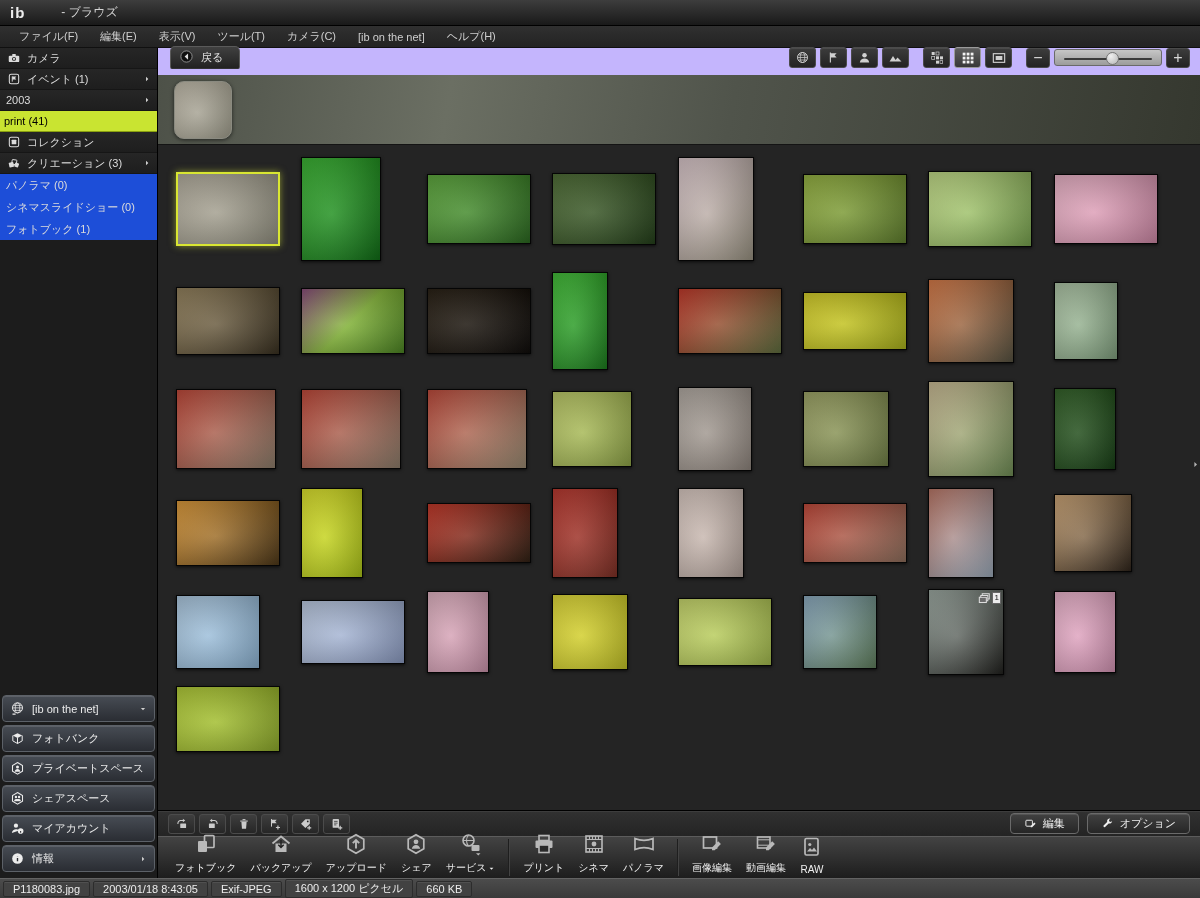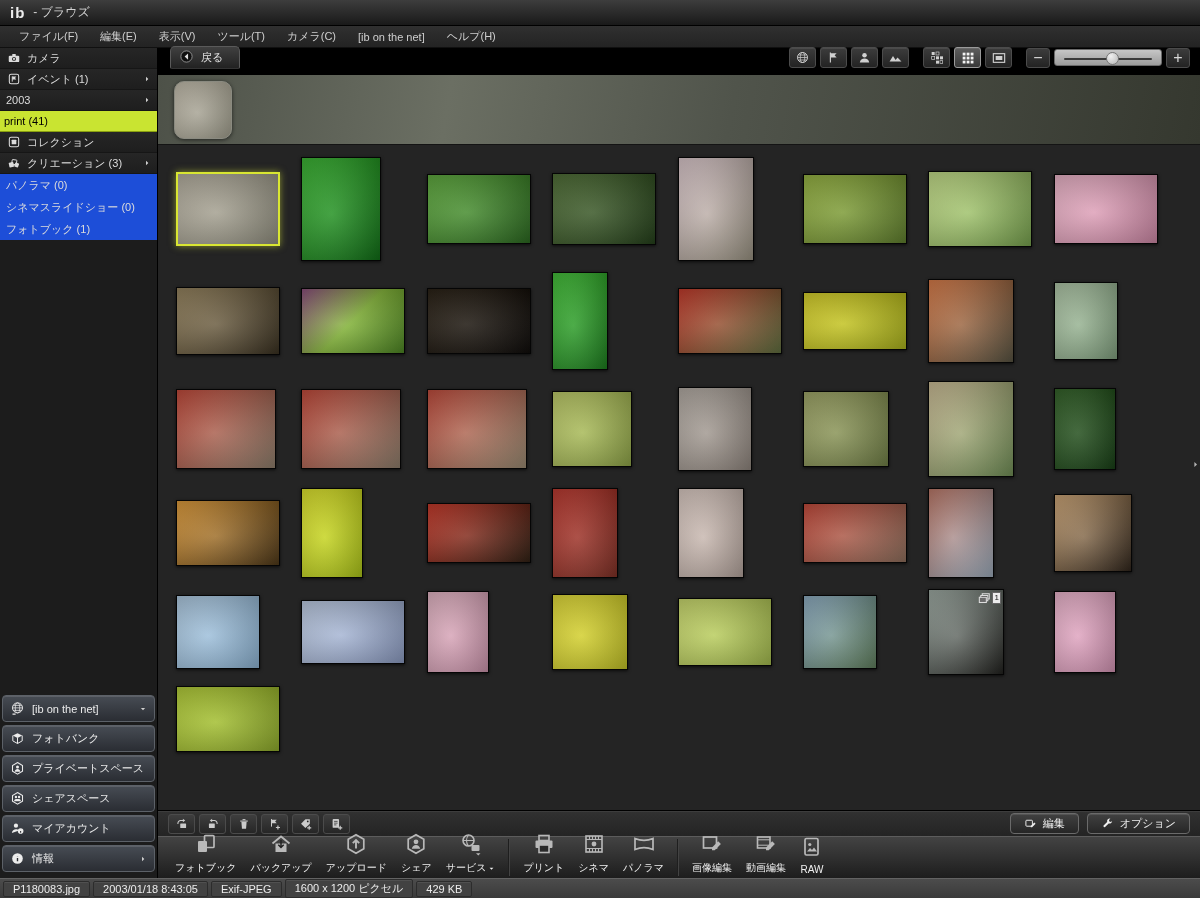--- a/index.html
+++ b/index.html
@@ -1,42 +1,42 @@
 <!DOCTYPE html>
 <html><head>
 <meta charset="utf-8">
 <style>
   * { margin:0; padding:0; box-sizing:border-box; }
   html,body { background:#000; }
   body { font-family:"Liberation Sans",sans-serif; }
   .app { position:relative; width:1200px; height:898px; background:#1b1b1b; overflow:hidden; color:#ddd; }
 
   
-  .titlebar { height:26px; background:linear-gradient(#3d3d3d,#191919); display:flex; align-items:center; padding:0 10px; border-bottom:1px solid #000; }
+  .titlebar { height:26px; background:linear-gradient(#3d3d3d,#191919); display:flex; align-items:center; padding:0 10px; border-bottom:1px solid #000;gap:28px; }
   .logo { font-weight:bold; font-size:15px; letter-spacing:1px; color:#ececec; margin-right:8px; }
   .title-suffix { font-size:12px; color:#d5d5d5; }
   .menubar { height:22px; background:linear-gradient(#303030,#232323); border-bottom:1px solid #101010; display:flex; align-items:center; padding:0 8px; }
   .menu-item { font-size:11px; color:#cfcfcf; padding:5px 11px; border-radius:2px; cursor:default; }
 
   .body { display:flex; height:830px; }
 
   
   .sidebar { width:158px; background:#1c1c1c; border-right:1px solid #000; display:flex; flex-direction:column; }
   .side-item { height:21px; display:flex; align-items:center; gap:6px; padding:0 6px; font-size:11px; color:#dcdcdc; border-bottom:1px solid #161616; background:linear-gradient(#262626,#1e1e1e); }
   .side-item.plain { background:#1d4ed8; border-bottom:none; height:22px; }
   .side-item.selected { background:#c9e431; color:#000; border-bottom:1px solid #8aa010; padding-left:4px; }
   .side-item .arrow { margin-left:auto; color:#cfcfcf; display:flex; }
   .side-icon { width:15px; display:flex; justify-content:center; }
   .net-panel { margin-top:auto; padding:3px 2px 6px 2px; display:flex; flex-direction:column; gap:3px; }
   .net-item { height:27px; border:1px solid #5c6168; border-radius:4px; background:linear-gradient(#474c54,#2a2d33); display:flex; align-items:center; gap:7px; padding:0 7px; font-size:11px; color:#ececec; box-shadow:inset 0 1px 0 rgba(255,255,255,.12); }
   .net-item .arrow { margin-left:auto; display:flex; color:#cfcfcf; }
 
   
   .main { flex:1; display:flex; flex-direction:column; background:#242424; position:relative; }
-  .toolbar-row { height:27px; display:flex; align-items:center; padding:0 10px 8px 12px; background:#000000; }
+  .toolbar-row { height:27px; display:flex; align-items:center; padding:0 10px 8px 12px; background:#c4b5fd; }
   .back-button { display:flex; align-items:center; gap:7px; background:linear-gradient(#404040,#222); border:1px solid #5a5a5a; border-bottom-color:#333; border-radius:5px 5px 2px 2px; padding:2px 16px 2px 8px; font-size:11px; color:#e3e3e3; }
   .tb-right { margin-left:auto; display:flex; align-items:center; gap:14px; }
   .btn-group { display:flex; gap:4px; }
   .icon-btn { width:27px; height:21px; border:1px solid #4b4b4b; border-radius:3px; background:linear-gradient(#3c3c3c,#232323); display:flex; align-items:center; justify-content:center; color:#d0d0d0; box-shadow:inset 0 1px 0 rgba(255,255,255,.08); }
   .icon-btn.active { border-color:#9a9a9a; background:linear-gradient(#5e5e5e,#383838); color:#f2f2f2; }
   .zoom-ctrl { display:flex; align-items:center; gap:0; }
   .zoom-btn { width:24px; height:20px; border:1px solid #4b4b4b; border-radius:3px; background:linear-gradient(#3c3c3c,#232323); color:#d8d8d8; display:flex; align-items:center; justify-content:center; }
   .zoom-track-wrap { width:108px; height:17px; margin:0 4px; background:linear-gradient(#c6c6c6,#9c9c9c); border:1px solid #6a6a6a; border-radius:3px; position:relative; display:flex; align-items:center; }
   .zoom-line { position:absolute; left:9px; right:9px; top:8px; height:2px; background:#3a3a3a; border-radius:1px; }
   .zoom-handle { position:absolute; top:2px; width:13px; height:13px; border-radius:50%; background:radial-gradient(circle at 35% 30%, #f0f0f0, #b5b5b5); border:1px solid #777; }
@@ -631,15 +631,15 @@
           </div>
         </div>
     </div>
   </div>
 
   <div class="statusbar" id="statusbar">
       <span class="status-seg">P1180083.jpg</span>
       <span class="status-seg">2003/01/18 8:43:05</span>
       <span class="status-seg">Exif-JPEG</span>
       <span class="status-seg">1600 x 1200 ピクセル</span>
-      <span class="status-seg">429 KB</span>
+      <span class="status-seg">660 KB</span>
     </div>
 </div>
 
 </body></html>

